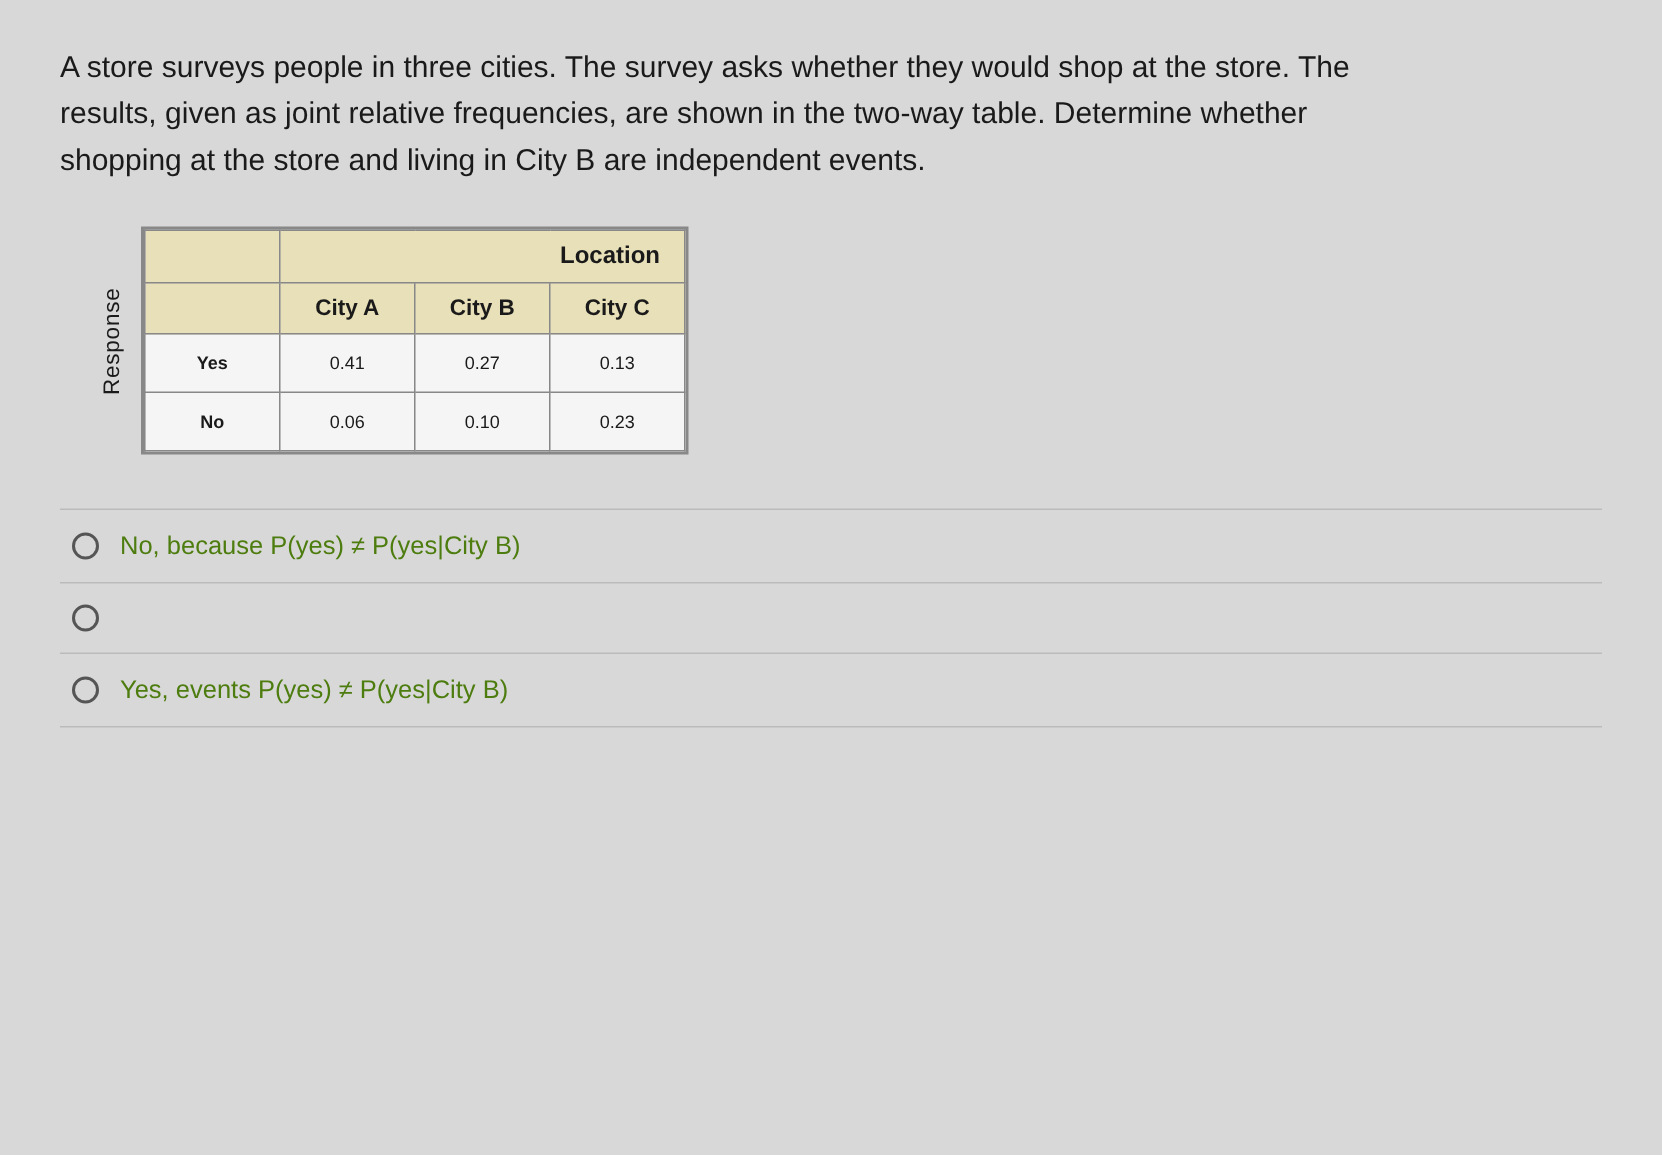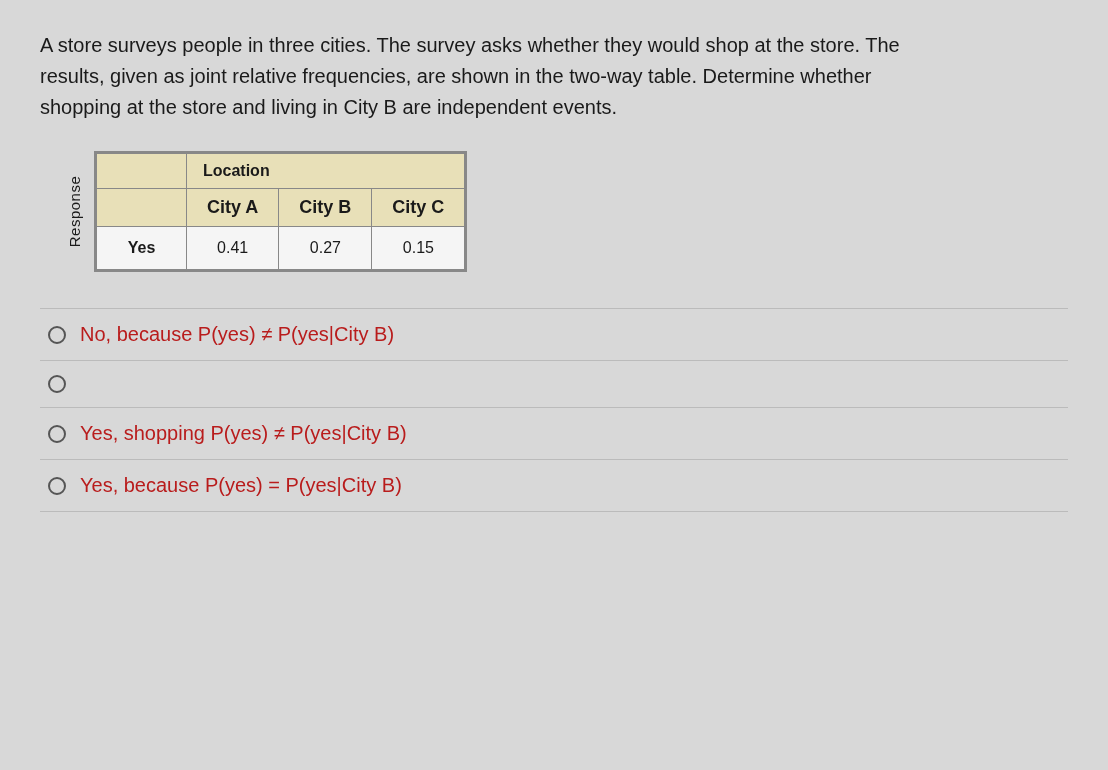--- a/index.html
+++ b/index.html
@@ -48,53 +48,53 @@
     .table-outer {
       border: 2px solid #888;
     }
 
     table {
       border-collapse: collapse;
     }
 
     .location-header-row td {
       background-color: #e8e0b8;
-      text-align: left;
+      text-align: right;
       font-weight: 700;
       font-size: 16px;
       padding: 8px 16px;
       border: 1px solid #888;
     }
 
     .location-header-row .empty-cell {
       background-color: #e8e0b8;
       border: 1px solid #888;
       min-width: 90px;
     }
 
     .col-header-row td {
       background-color: #e8e0b8;
       text-align: center;
       font-weight: 600;
-      font-size: 18px;
+      font-size: 15px;
       padding: 8px 20px;
       border: 1px solid #888;
       min-width: 90px;
     }
 
     .col-header-row .row-label-cell {
       background-color: #e8e0b8;
       min-width: 80px;
     }
 
     .data-row td {
       border: 1px solid #888;
       text-align: center;
       padding: 12px 20px;
-      font-size: 16px;
+      font-size: 12px;
       background-color: #f5f5f5;
     }
 
     .data-row .row-label-cell {
       font-weight: 700;
       background-color: #f5f5f5;
       text-align: center;
       min-width: 80px;
     }
 
@@ -121,22 +121,22 @@
       height: 18px;
       border-radius: 50%;
       border: 2px solid #555;
       background: #d8d8d8;
       display: inline-block;
       margin-right: 14px;
       flex-shrink: 0;
     }
 
     .option-text {
-      font-size: 20px;
-      color: #b91c1c;
+      font-size: 17px;
+      color: #4d7c0f;
     }
   </style>
 </head>
 <body>
 
 <p class="intro-text">A store surveys people in three cities. The survey asks whether they would shop at the store. The results, given as joint relative frequencies, are shown in the two-way table. Determine whether shopping at the store and living in City B are independent events.</p>
 
 <div class="table-wrapper">
 
   <div class="response-label-container">
@@ -156,37 +156,39 @@
         <td class="row-label-cell"></td>
         <td>City A</td>
         <td>City B</td>
         <td>City C</td>
       </tr>
 
       <tr class="data-row">
         <td class="row-label-cell">Yes</td>
         <td>0.41</td>
         <td>0.27</td>
-        <td>0.15</td>
+        <td>0.13</td>
       </tr>
 
+      <tr class="data-row">
+        <td class="row-label-cell">No</td>
+        <td>0.06</td>
+        <td>0.10</td>
+        <td>0.23</td>
+      </tr>
     </tbody>
       </table>
   </div>
 </div>
 
 <div class="options-section">
   <div class="option-row">
     <span class="radio-circle"></span>
     <span class="option-text">No, because P(yes) ≠ P(yes|City B)</span>
   </div>
   <div class="option-row">
     <span class="radio-circle"></span>
   </div>
   <div class="option-row">
     <span class="radio-circle"></span>
-    <span class="option-text">Yes, shopping P(yes) ≠ P(yes|City B)</span>
-  </div>
-  <div class="option-row">
-    <span class="radio-circle"></span>
-    <span class="option-text">Yes, because P(yes) = P(yes|City B)</span>
+    <span class="option-text">Yes, events P(yes) ≠ P(yes|City B)</span>
   </div>
 </div>
 
 </body></html>

